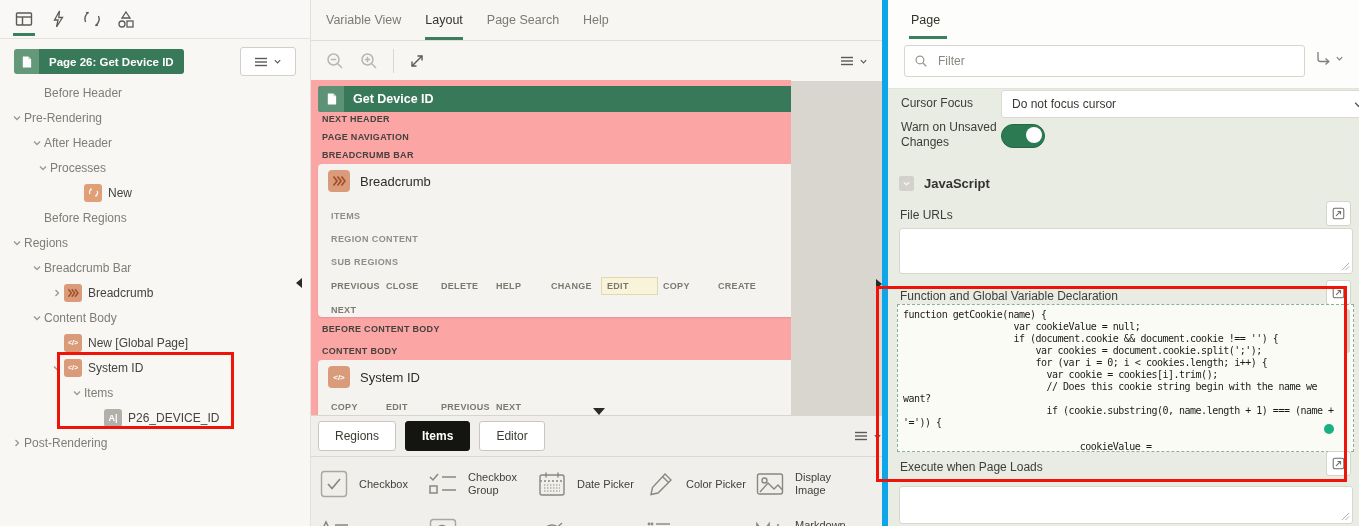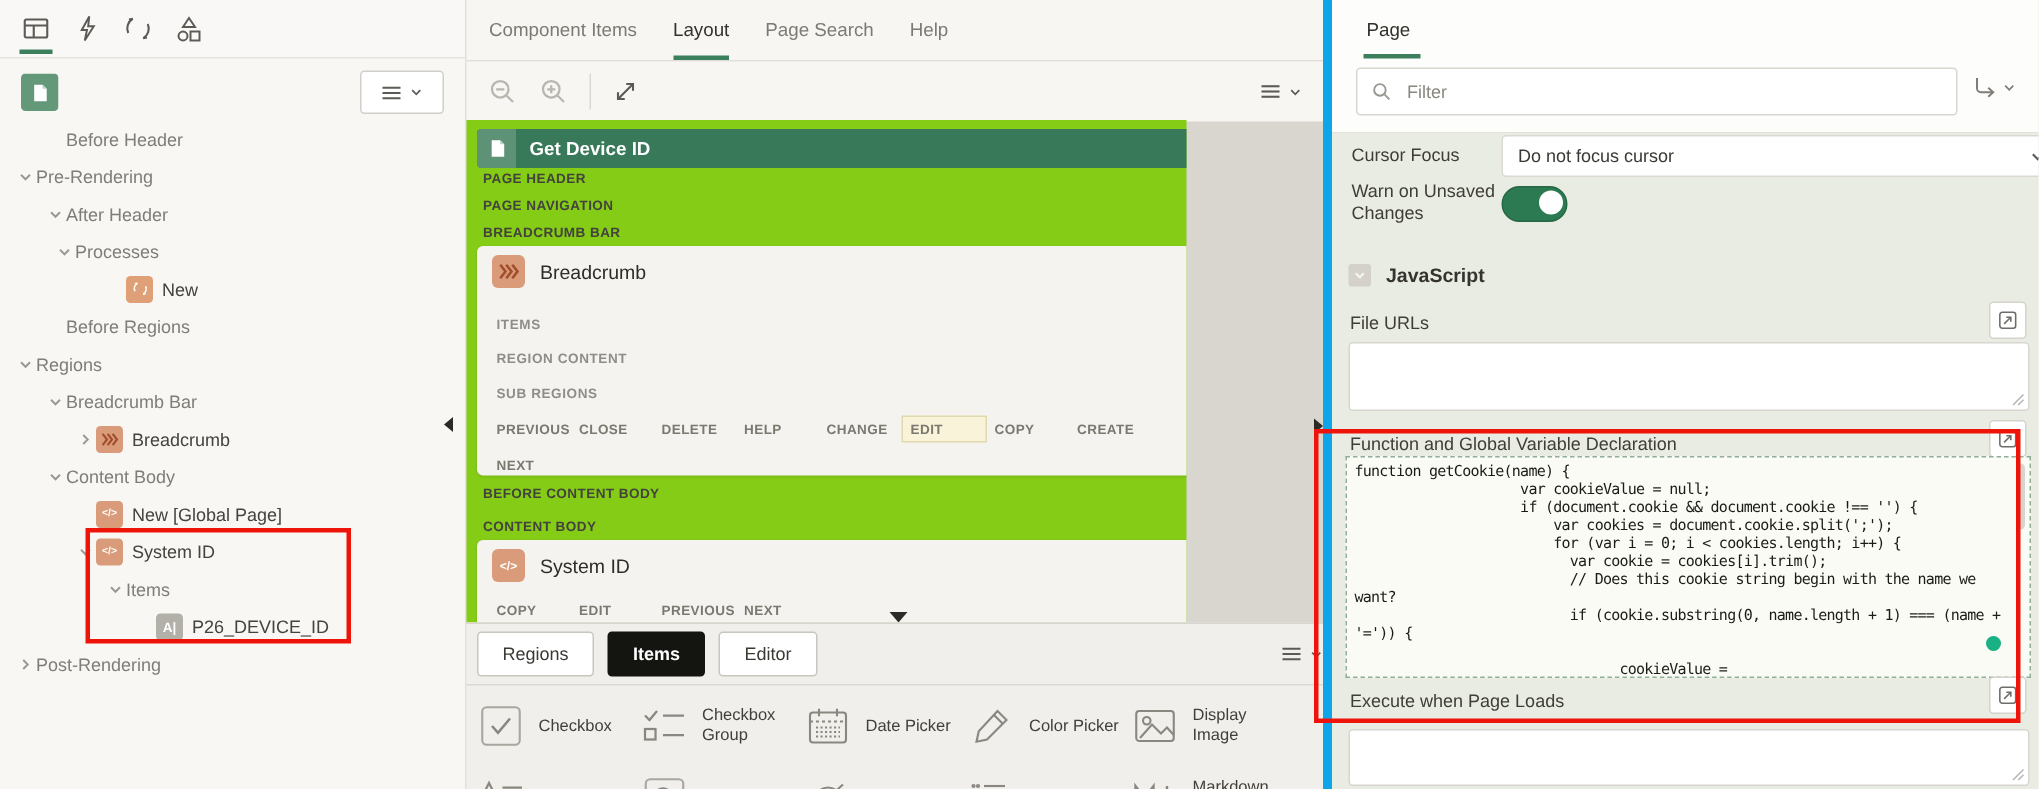--- a/index.html
+++ b/index.html
@@ -35,21 +35,21 @@
   
   #center-panel{position:absolute;left:311px;top:0;width:571px;height:526px;background:#d9d5cf;}
   #center-tabs{height:40px;background:#f7f6f3;border-bottom:1px solid #e0ded9;display:flex;align-items:center;padding-left:15px;gap:24px;}
   .ctab{font-size:12.5px;color:#7d7a74;height:40px;display:flex;align-items:center;position:relative;cursor:pointer;white-space:nowrap;}
   .ctab.active{color:#34322d;}
   .ctab.active:after{content:"";position:absolute;left:0;right:0;bottom:0;height:3px;background:#3c7f5d;}
   #layout-toolbar{height:40px;background:#f7f6f3;display:flex;align-items:center;padding:0 14px;gap:14px;}
   .tbtn{cursor:pointer;display:flex;align-items:center;justify-content:center;}
   .tdivider{width:1px;height:24px;background:#dbd8d2;}
   .menu-btn{margin-left:auto;display:flex;align-items:center;gap:5px;cursor:pointer;}
-  #canvas{position:absolute;left:0;top:80px;width:480px;height:335px;background:#84cc16;overflow:hidden;}
+  #canvas{position:absolute;left:0;top:80px;width:480px;height:335px;background:#fca5a5;overflow:hidden;}
   #page-title-bar{position:absolute;left:7px;top:6px;width:548px;height:26px;background:#38795a;border-radius:3px;display:flex;align-items:center;overflow:hidden;}
   #page-title-bar .pticon{width:26px;height:26px;background:#5d9276;display:flex;align-items:center;justify-content:center;}
   #page-title-bar .ptlabel{color:#fff;font-size:12.5px;font-weight:bold;margin-left:9px;}
   .slot-label{position:absolute;left:11px;font-size:9px;font-weight:bold;color:#44423c;letter-spacing:.3px;white-space:nowrap;}
   .region-card{position:absolute;left:7px;width:540px;background:#f4f3f0;border-radius:4px;box-shadow:0 1px 2px rgba(0,0,0,.1);}
   .region-head{height:34px;display:flex;align-items:center;padding-left:10px;gap:10px;}
   .region-icon{width:22px;height:22px;border-radius:4px;background:#d99b7a;display:flex;align-items:center;justify-content:center;color:#fff;font-weight:bold;font-size:8px;}
   .region-title{font-size:13px;color:#2f2d29;}
   .region-slots{padding-left:13px;}
   .rslot{font-size:9px;color:#8f8d87;letter-spacing:.4px;margin-top:13px;font-weight:bold;}
@@ -140,20 +140,21 @@
   </div>
 
   <div id="badge-row">
     <div id="page-badge">
       <span class="bicon">
         <svg width="13" height="14" viewBox="0 0 14 14">
             <path d="M3 1 h6 l3 3 v9 h-9 z" fill="#ffffff"></path>
             <path d="M9 1 l3 3 h-3 z" fill="#bcd6c6"></path>
           </svg>
       </span>
+      <span class="btext">Page 26: Get Device ID</span>
     </div>
     <div id="badge-menu">
       <svg width="14" height="10" viewBox="0 0 14 10" stroke="#5c5a55" stroke-width="1.4">
           <line x1="1" y1="1.5" x2="13" y2="1.5"></line>
           <line x1="1" y1="5" x2="13" y2="5"></line>
           <line x1="1" y1="8.5" x2="13" y2="8.5"></line>
         </svg>
       <svg width="9" height="9" viewBox="0 0 10 10" fill="none" stroke="#5c5a55" stroke-width="1.3">
           <polyline points="2,3.5 5,6.5 8,3.5"></polyline>
         </svg>
@@ -279,21 +280,21 @@
         </span>
         <span class="tlabel">Post-Rendering</span>
       </div>
     </div>
   <div id="collapse-left"></div>
 </div>
 <div class="ann-rect" id="ann-tree"></div>
 
 <div id="center-panel">
   <div id="center-tabs">
-      <span class="ctab">Component Items</span>
+      <span class="ctab">Variable View</span>
       <span class="ctab active">Layout</span>
       <span class="ctab">Page Search</span>
       <span class="ctab">Help</span>
     </div>
 
   <div id="layout-toolbar">
     <span class="tbtn">
       <svg width="20" height="20" viewBox="0 0 20 20" fill="none" stroke="#b9b6b0" stroke-width="1.5">
           <circle cx="8.5" cy="8.5" r="5.5"></circle>
           <line x1="12.8" y1="12.8" x2="17" y2="17"></line>
@@ -332,21 +333,21 @@
     <div id="page-title-bar">
       <span class="pticon">
         <svg width="13" height="14" viewBox="0 0 14 14">
             <path d="M3 1 h6 l3 3 v9 h-9 z" fill="#ffffff"></path>
             <path d="M9 1 l3 3 h-3 z" fill="#bcd6c6"></path>
           </svg>
       </span>
       <span class="ptlabel">Get Device ID</span>
     </div>
 
-    <div class="slot-label" style="top:34px">PAGE HEADER</div>
+    <div class="slot-label" style="top:34px">NEXT HEADER</div>
     <div class="slot-label" style="top:52px">PAGE NAVIGATION</div>
     <div class="slot-label" style="top:70px">BREADCRUMB BAR</div>
 
     <div class="region-card" style="top:84px;height:153px;">
       <div class="region-head">
         <span class="region-icon">
           <svg width="14" height="12" viewBox="0 0 14 12" fill="none" stroke="#a24e2b" stroke-width="1.7">
               <polyline points="1.5,1.5 5,6 1.5,10.5"></polyline>
               <polyline points="5.5,1.5 9,6 5.5,10.5"></polyline>
               <polyline points="9.5,1.5 13,6 9.5,10.5"></polyline>

